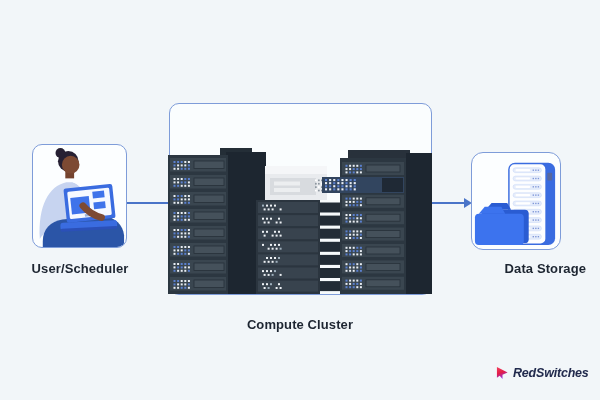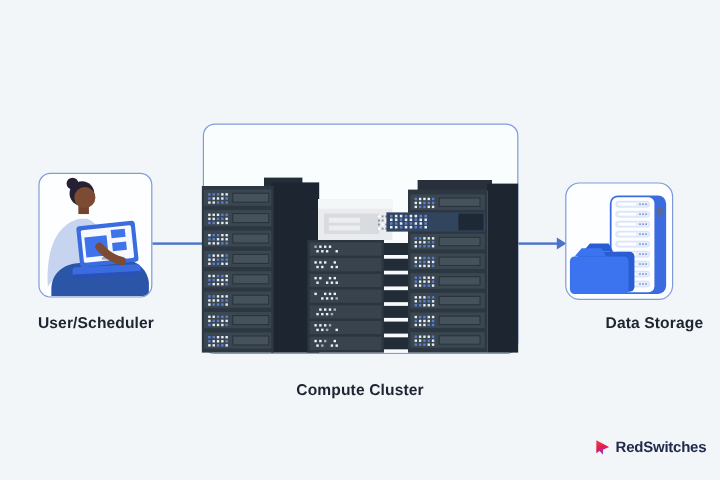--- a/index.html
+++ b/index.html
@@ -17,21 +17,21 @@
   .connector-left{left:127px;top:202px;width:42px;}
   .connector-right{left:432px;top:202px;width:34px;}
   .arrowhead{position:absolute;left:464px;top:198px;width:0;height:0;
              border-left:8px solid #4a74c8;border-top:5px solid transparent;
              border-bottom:5px solid transparent;}
   .label{position:absolute;font-size:13px;font-weight:700;color:#1d2531;
          text-align:center;letter-spacing:.1px;}
   .label-user{left:10px;top:261px;width:140px;}
   .label-cluster{left:220px;top:317px;width:160px;}
   .label-storage{left:446px;top:261px;width:140px;text-align:right;}
-  .brand{position:absolute;left:496px;top:366px;display:flex;align-items:flex-end;gap:4px;}
+  .brand{position:absolute;left:496px;top:366px;display:flex;align-items:flex-end;gap:4px;font-style:italic;}
   .brand-name{font-size:12.5px;font-weight:700;color:#212a4d;letter-spacing:-.2px;}
   .brand-icon{width:13px;height:14px;display:block;}
   .node-box svg{position:absolute;left:0;top:0;width:100%;height:100%;}
 </style>
 </head>
 <body>
 
 <div class="canvas">
 
   <div class="connector connector-left"></div>

